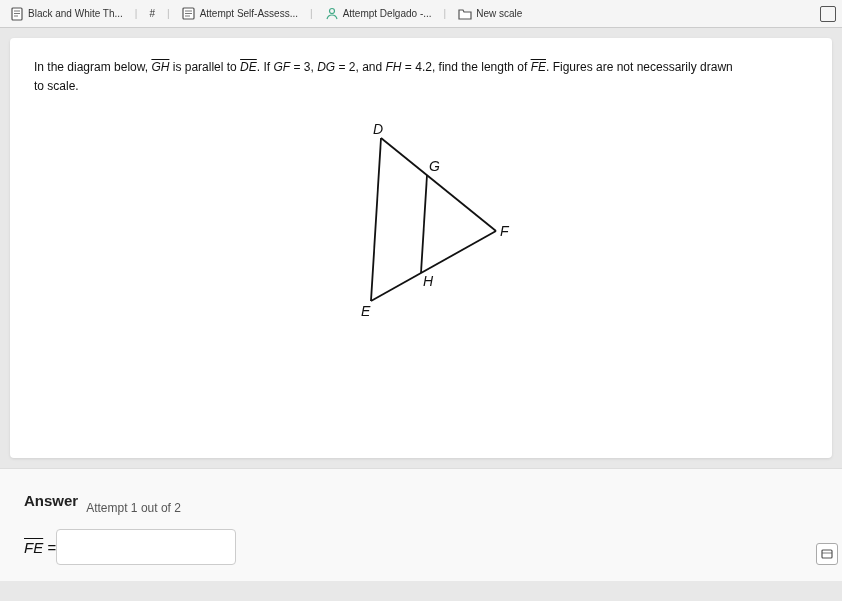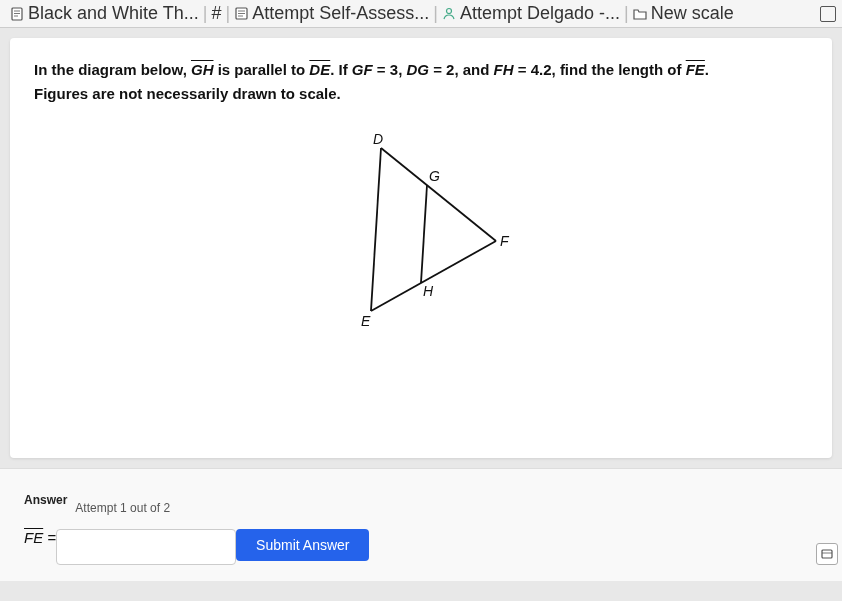--- a/index.html
+++ b/index.html
@@ -9,25 +9,25 @@
       width: 842px;
       height: 601px;
       overflow: hidden;
       position: relative;
     }
 
     
     .topbar {
       display: flex;
       align-items: center;
-      gap: 4px;
+      gap: 12px;
       padding: 4px 10px;
       background: #f5f5f5;
       border-bottom: 1px solid #ccc;
-      font-size: 18px;
+      font-size: 10px;
       color: #333;
       height: 28px;
     }
     .topbar-item {
       display: flex;
       align-items: center;
       gap: 4px;
       cursor: pointer;
       white-space: nowrap;
     }
@@ -43,26 +43,25 @@
     .main-content {
       background: #fff;
       margin: 10px;
       border-radius: 4px;
       padding: 20px 24px;
       min-height: 420px;
       box-shadow: 0 1px 3px rgba(0,0,0,0.1);
     }
 
     .problem-text {
-      font-size: 15px;
+      font-size: 12px;
       line-height: 1.6;
       color: #111;
       margin-bottom: 20px;
       max-width: 700px;
-      font-weight: bold;
     }
 
     .diagram-container {
       display: flex;
       justify-content: center;
       margin: 20px 0 30px 0;
     }
 
     .diagram-svg {
       width: 220px;
@@ -82,32 +81,32 @@
       display: flex;
       align-items: center;
       gap: 8px;
       margin-bottom: 14px;
       font-size: 14px;
       color: #222;
     }
 
     .answer-bold {
       font-weight: bold;
-      font-size: 12px;
+      font-size: 15px;
     }
 
     .attempt-text {
       font-size: 12px;
       color: #555;
       margin-top: 16px;
     }
 
     .answer-input-row {
       display: flex;
-      align-items: flex-start;
+      align-items: center;
     }
 
     .fe-label {
       font-size: 15px;
       color: #111;
       font-style: italic;
     }
 
     .answer-input {
       width: 180px;
@@ -256,21 +255,20 @@
   <div class="answer-label-row">
     <span class="answer-bold">Answer</span>
     <span class="attempt-text">Attempt 1 out of 2</span>
   </div>
   <div class="answer-input-row">
     <span class="fe-label">
       <span class="overline">FE</span>
       <span> =</span>
     </span>
     <input class="answer-input" type="text" placeholder="" style="">
-    <button class="submit-btn">Submit Answer</button>
   </div>
   <div class="corner-icon">
     <svg width="12" height="10" viewBox="0 0 12 10" fill="none">
       <rect x="1" y="1" width="10" height="8" rx="1" stroke="#555" stroke-width="1.2" fill="white"></rect>
       <line x1="1" y1="4" x2="11" y2="4" stroke="#555" stroke-width="0.8"></line>
     </svg>
   </div>
 </div>
 
 </body></html>

